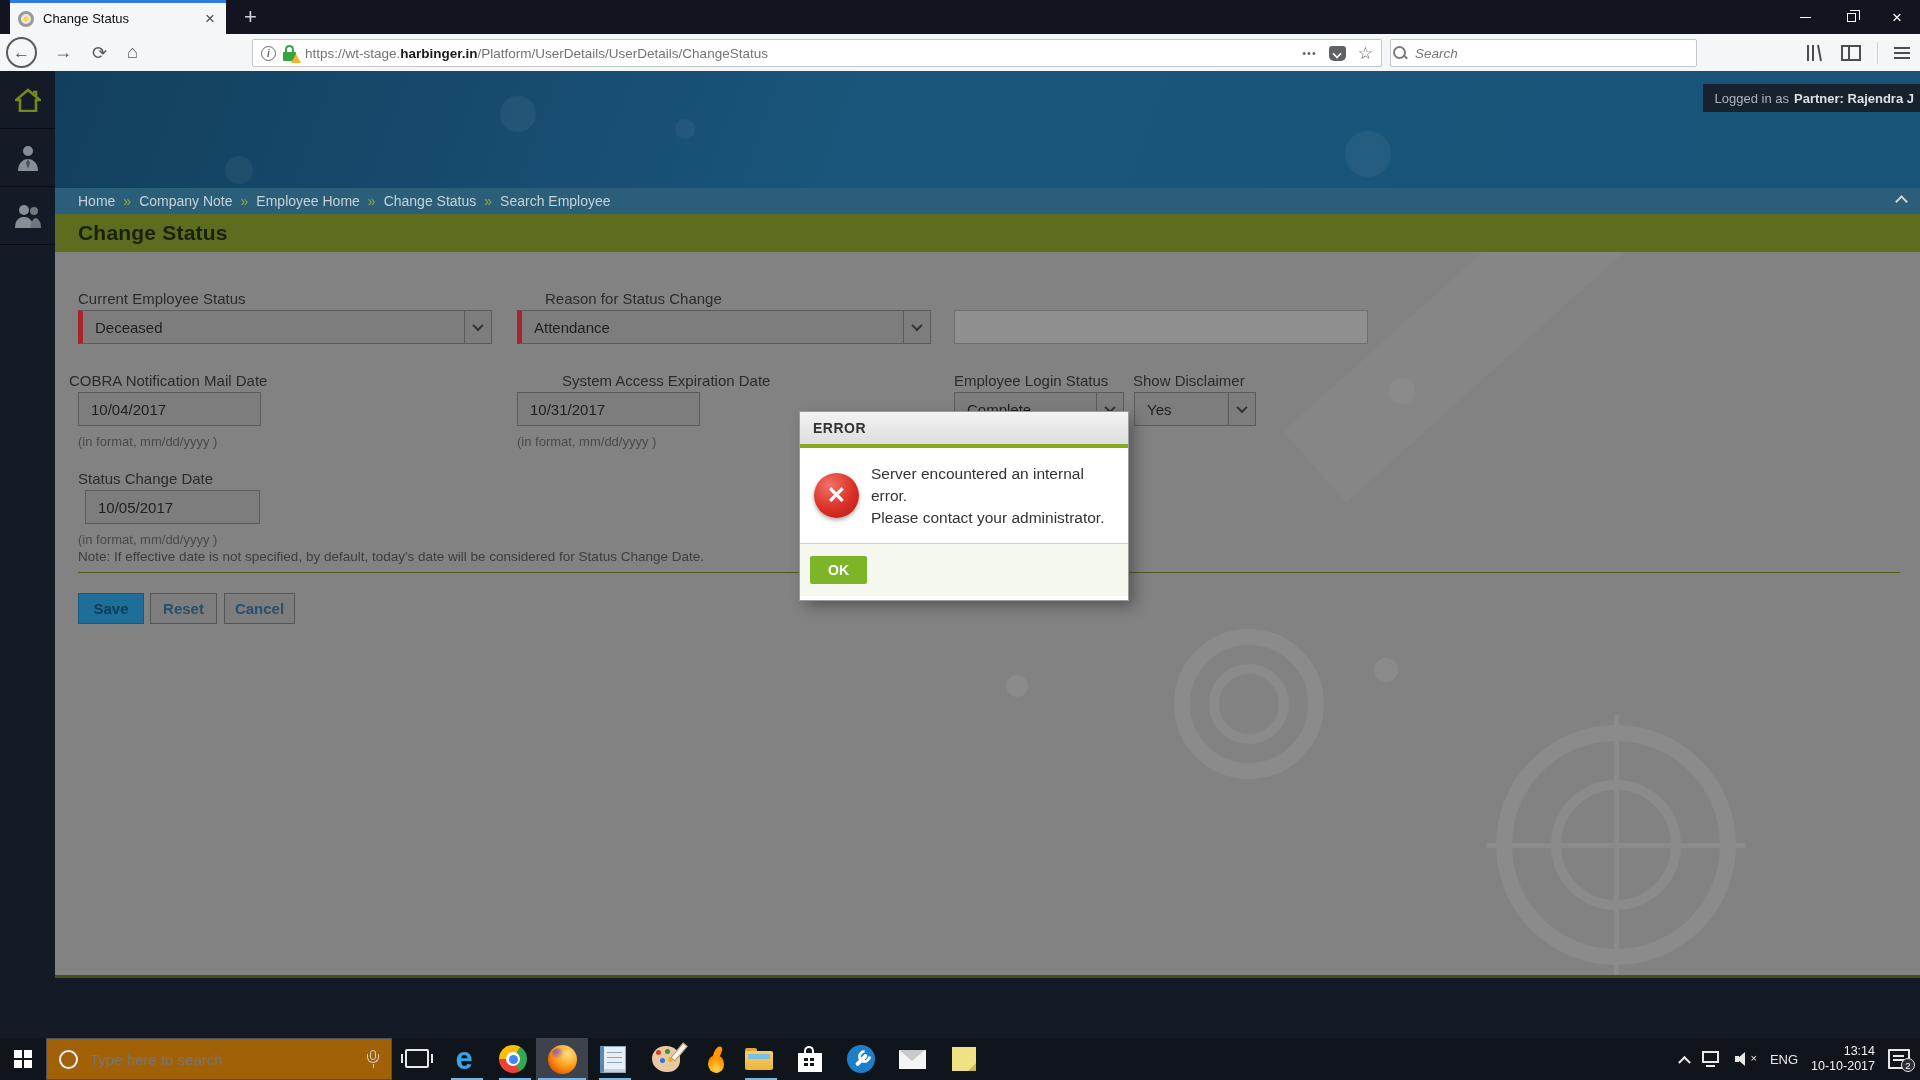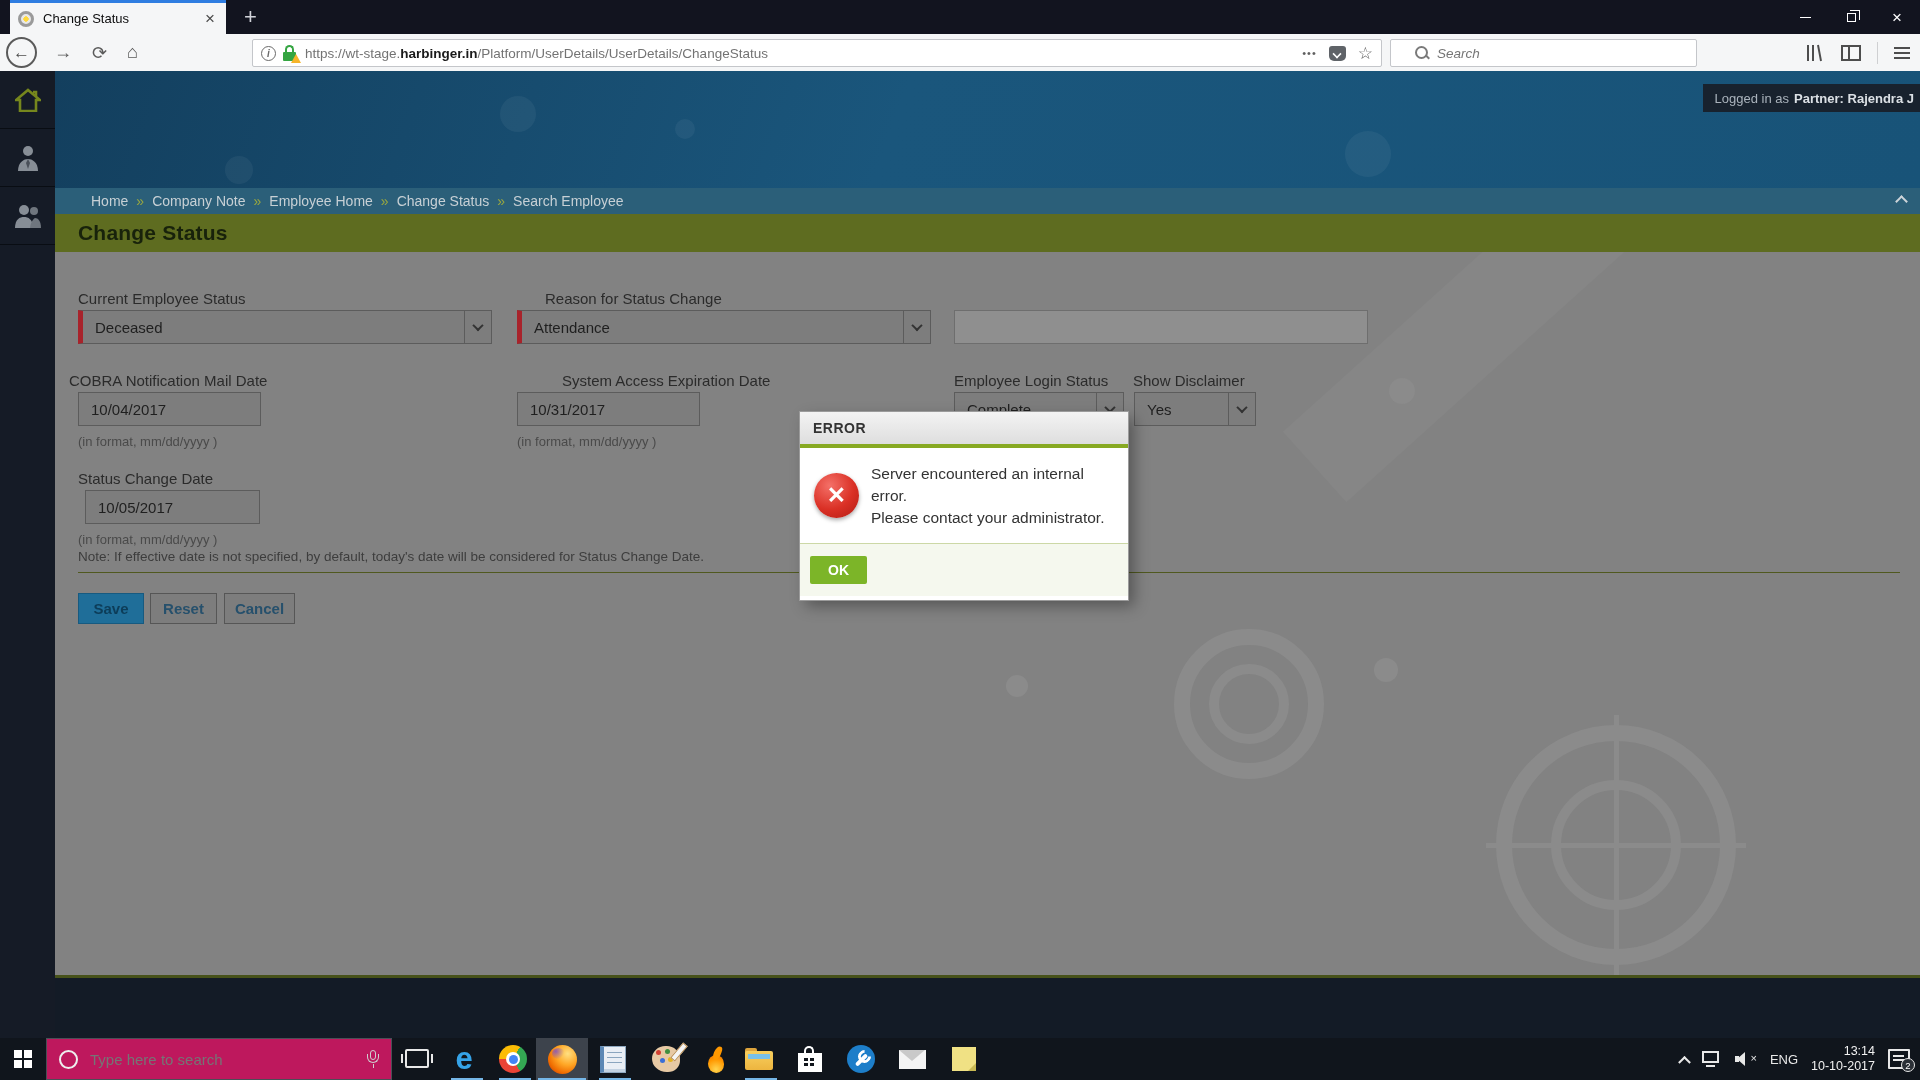--- a/index.html
+++ b/index.html
@@ -34,39 +34,39 @@
   .lockbody { position:absolute; left:0; bottom:0; width:13px; height:9px; background:#35a542; border-radius:1px; }
   .lockarc { position:absolute; left:2px; top:0; width:9px; height:8px; border:2px solid #35a542; border-bottom:none; border-radius:5px 5px 0 0; }
   .lockwarn { position:absolute; right:-4px; bottom:-2px; width:0; height:0; border-left:5px solid transparent; border-right:5px solid transparent; border-bottom:9px solid #f6b429; }
   .urltext { font-size:13.5px; color:#737373; white-space:nowrap; overflow:hidden; flex:1; }
   .urltext b { color:#1a1a1a; font-weight:bold; }
   .urlactions { display:flex; align-items:center; gap:12px; color:#5f5f5f; }
   .dots3 { font-size:11px; letter-spacing:1px; color:#5f5f5f; }
   .pocket { width:17px; height:15px; background:#5f6368; border-radius:3px 3px 5px 5px; position:relative; }
   .pocket:before { content:""; position:absolute; left:4px; top:4px; width:6px; height:6px; border-right:2px solid #fff; border-bottom:2px solid #fff; transform:rotate(45deg) scale(.8); }
   .star { font-size:17px; color:#5f5f5f; }
-  .searchbar { position:absolute; left:1390px; top:5px; width:307px; height:28px; background:#fff; border:1px solid #c4c6ca; border-radius:2px; display:flex; align-items:center; padding:0 24px; }
+  .searchbar { position:absolute; left:1390px; top:5px; width:307px; height:28px; background:#fff; border:1px solid #c4c6ca; border-radius:2px; display:flex; align-items:center; padding:0 2px; }
   .mag { position:relative; width:14px; height:14px; margin-right:8px; flex:0 0 auto; }
   .mag:before { content:""; position:absolute; left:0; top:0; width:9px; height:9px; border:2px solid #7a7a7a; border-radius:50%; }
   .mag:after { content:""; position:absolute; left:10px; top:10px; width:5px; height:2px; background:#7a7a7a; transform:rotate(45deg); }
   .searchbar input { border:none; outline:none; width:100%; font-size:13.5px; font-style:italic; color:#555; font-family:"Liberation Sans",sans-serif; background:transparent; }
   .toolright { position:absolute; right:10px; top:0; height:37px; display:flex; align-items:center; gap:16px; }
   .tooldivider { width:1px; height:22px; background:#cfd0d2; }
   .hamb { width:16px; height:12px; display:flex; flex-direction:column; justify-content:space-between; }
   .hamb div { height:2px; background:#4d4d4d; }
 
   
   .sidebar { position:absolute; left:0; top:71px; width:55px; height:967px; background:#151b26; }
   .sb-slot { height:58px; display:flex; align-items:center; justify-content:center; border-bottom:1px solid #090d13; }
   .bluehdr { position:absolute; left:55px; top:71px; width:1865px; height:117px;
              background:linear-gradient(110deg,#133f5e 0%,#1a567c 45%,#185378 100%); overflow:hidden; }
   .hdr-dot { position:absolute; border-radius:50%; background:rgba(255,255,255,.05); }
   .loggedin { position:absolute; right:0; top:13px; height:28px; background:#18222e; display:flex; align-items:center; padding:0 6px 0 12px; font-size:13px; color:#aab3bc; white-space:nowrap; }
   .loggedin b { color:#dbe0e5; margin-left:5px; }
-  .crumbbar { position:absolute; left:55px; top:188px; width:1865px; height:26px; background:#2b5f79; display:flex; align-items:center; padding-left:36px; font-size:14px; }
+  .crumbbar { position:absolute; left:55px; top:188px; width:1865px; height:26px; background:#2b5f79; display:flex; align-items:center; padding-left:23px; font-size:14px; }
   .crumb { color:#c7d0d5; }
   .crumbsep { color:#9aa83f; margin:0 8px; }
   .crumb-collapse { position:absolute; right:14px; top:9px; width:9px; height:9px; border-left:2px solid #cdd4d9; border-top:2px solid #cdd4d9; transform:rotate(45deg); }
   .titlebar { position:absolute; left:55px; top:214px; width:1865px; height:38px; background:#5e6c20; display:flex; align-items:center; padding-left:23px; }
   .titlebar h1 { font-size:21px; color:#18220b; font-weight:600; letter-spacing:.2px; }
 
   
   .content { position:absolute; left:55px; top:252px; width:1865px; height:723px; background:#828282; overflow:hidden; }
   .wm-ring { position:absolute; border-radius:50%; border:16px solid #8b8b8b; }
   .wm-ring.inner { border-width:10px; }
@@ -102,21 +102,21 @@
               box-shadow:0 2px 4px rgba(0,0,0,.35); display:flex; align-items:center; justify-content:center;
               color:#fff; font-size:23px; font-weight:bold; }
   .err-msg { margin-left:12px; font-size:15.5px; color:#333; line-height:22px; }
   .modal-ft { height:53px; border-top:1px solid #ccd8a6; background:#f5f8ee; display:flex; align-items:center; padding-left:10px; }
   .btn-ok { width:57px; height:28px; background:#7cb528; border:none; border-radius:2px; color:#fff; font-size:14px; font-weight:bold; font-family:"Liberation Sans",sans-serif; }
 
   
   .taskbar { position:absolute; left:0; top:1038px; width:1920px; height:42px; background:#10151c; }
   .startbtn { position:absolute; left:14px; top:12px; width:18px; height:18px; display:grid; grid-template-columns:8px 8px; grid-template-rows:8px 8px; gap:2px; }
   .startbtn div { background:#fff; }
-  .tb-search { position:absolute; left:46px; top:0; width:346px; height:42px; background:#be185d; border:1px solid #4a4f57; display:flex; align-items:center; padding:12px 12px; }
+  .tb-search { position:absolute; left:46px; top:0; width:346px; height:42px; background:#a16207; border:1px solid #4a4f57; display:flex; align-items:center; padding:12px 12px; }
   .cortana { width:19px; height:19px; border:2px solid #eee; border-radius:50%; margin-right:12px; flex:0 0 auto; }
   .tb-search input { flex:1; background:transparent; border:none; outline:none; color:#cfcfcf; font-size:15px; font-family:"Liberation Sans",sans-serif; }
   .micwrap { position:relative; width:12px; height:18px; flex:0 0 auto; }
   .micwrap .cap { position:absolute; left:3px; top:0; width:6px; height:10px; border:1.5px solid #cfcfcf; border-radius:4px; }
   .micwrap .arc { position:absolute; left:0; top:4px; width:12px; height:9px; border:1.5px solid #cfcfcf; border-top:none; border-radius:0 0 7px 7px; }
   .micwrap .stem { position:absolute; left:5.5px; bottom:0; width:1.5px; height:4px; background:#cfcfcf; }
   .taskview { position:absolute; left:405px; top:11px; width:24px; height:19px; border:2px solid #e8e8e8; border-radius:2px; }
   .taskview:before { content:""; position:absolute; left:-6px; top:3px; width:2px; height:9px; background:#e8e8e8; }
   .taskview:after { content:""; position:absolute; right:-6px; top:3px; width:2px; height:9px; background:#e8e8e8; }
   .appicon { position:absolute; top:6px; width:30px; height:30px; display:flex; align-items:center; justify-content:center; }

